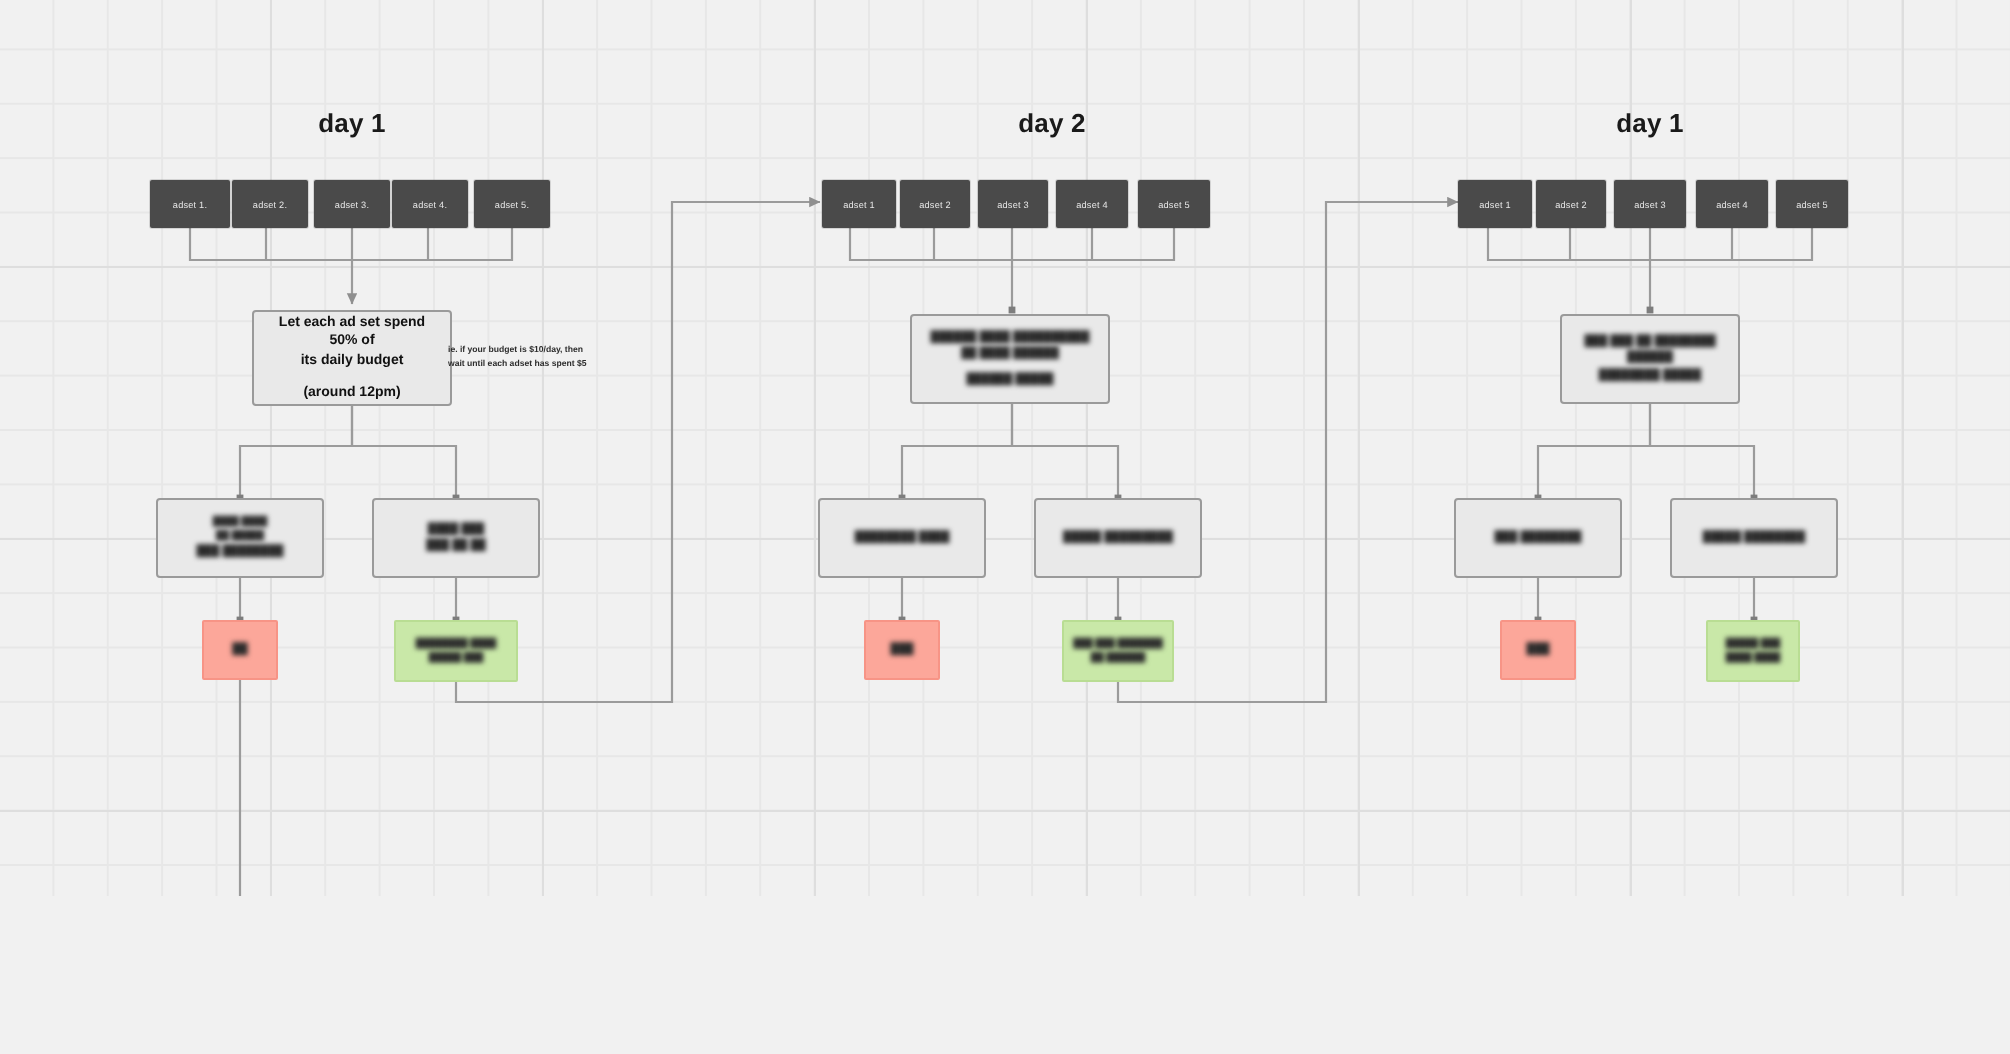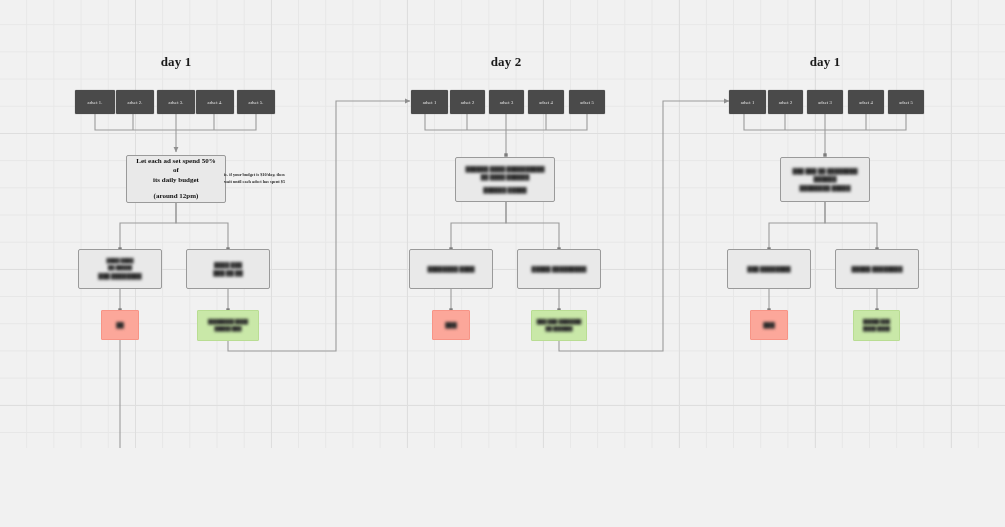--- a/index.html
+++ b/index.html
@@ -14,21 +14,20 @@
     position: relative;
     width: 1005px;
     height: 448px;
     overflow: hidden;
     background-color: #f1f1f1;
     background-image:
       linear-gradient(to right, #e7e7e7 1px, transparent 1px),
       linear-gradient(to bottom, #e7e7e7 1px, transparent 1px);
     background-size: 27.2px 27.2px;
     background-position: -1px -3px;
-    font-family: Liberation Serif, serif;
   }
   #board::before {
     content: "";
     position: absolute;
     left: 0; top: 0; right: 0; bottom: 0;
     background-image:
       linear-gradient(to right, #dedede 1px, transparent 1px),
       linear-gradient(to bottom, #dedede 1px, transparent 1px);
     background-size: 136px 136px;
     background-position: -1px -3px;
@@ -210,21 +209,21 @@
   <div class="node chip green" style="left:197px; top:310px; width:62px; height:31px;">
     <span class="blur xs">████████ ████</span>
     <span class="blur xs">█████ ███</span>
   </div>
 
   <div class="node chip yellow" style="left:90px; top:459px; width:59px; height:30px;">
     <span class="blur xs">███ ███ ██████</span>
     <span class="blur xs">██████████</span>
   </div>
 
-  <div class="node day-title" style="left:470px; top:54px; width:72px;">day 2</div>
+  <div class="node day-title" style="left:490px; top:54px; width:72px;">day 2</div>
 
   <div class="node adset" style="left:411px; top:90px; width:37px; height:24px;">adset 1</div>
   <div class="node adset" style="left:450px; top:90px; width:35px; height:24px;">adset 2</div>
   <div class="node adset" style="left:489px; top:90px; width:35px; height:24px;">adset 3</div>
   <div class="node adset" style="left:528px; top:90px; width:36px; height:24px;">adset 4</div>
   <div class="node adset" style="left:569px; top:90px; width:36px; height:24px;">adset 5</div>
 
   <div class="node card" style="left:455px; top:157px; width:100px; height:45px;">
     <span class="blur sm">██████ ████ ██████████</span>
     <span class="blur sm">██ ████ ██████</span>

